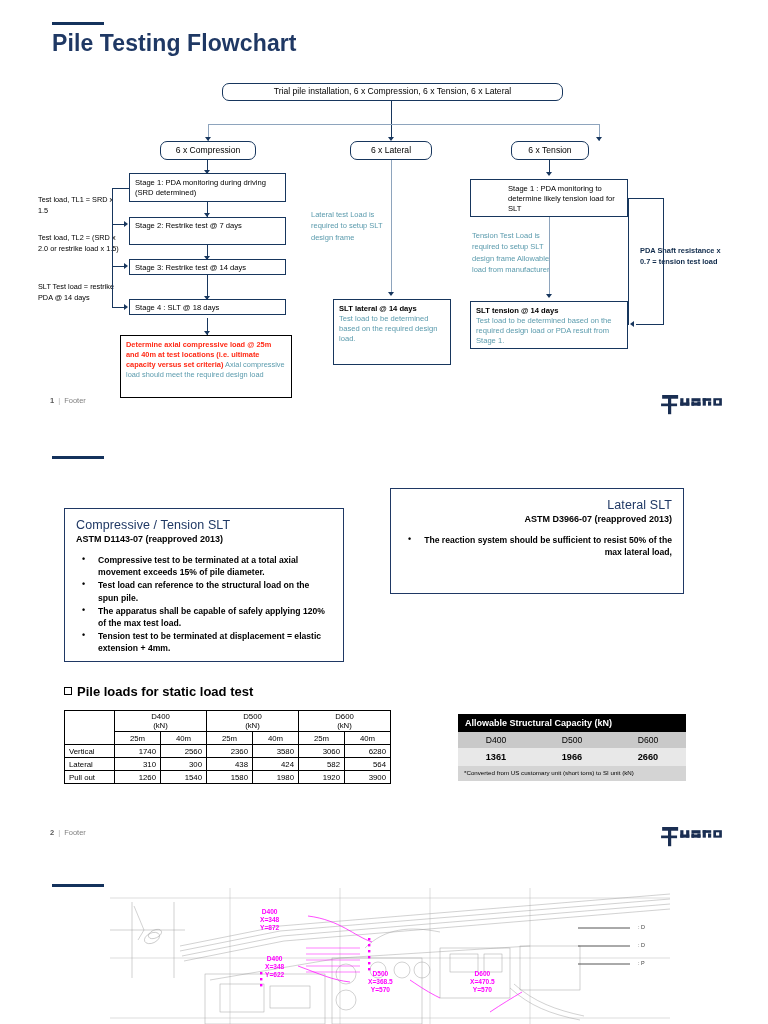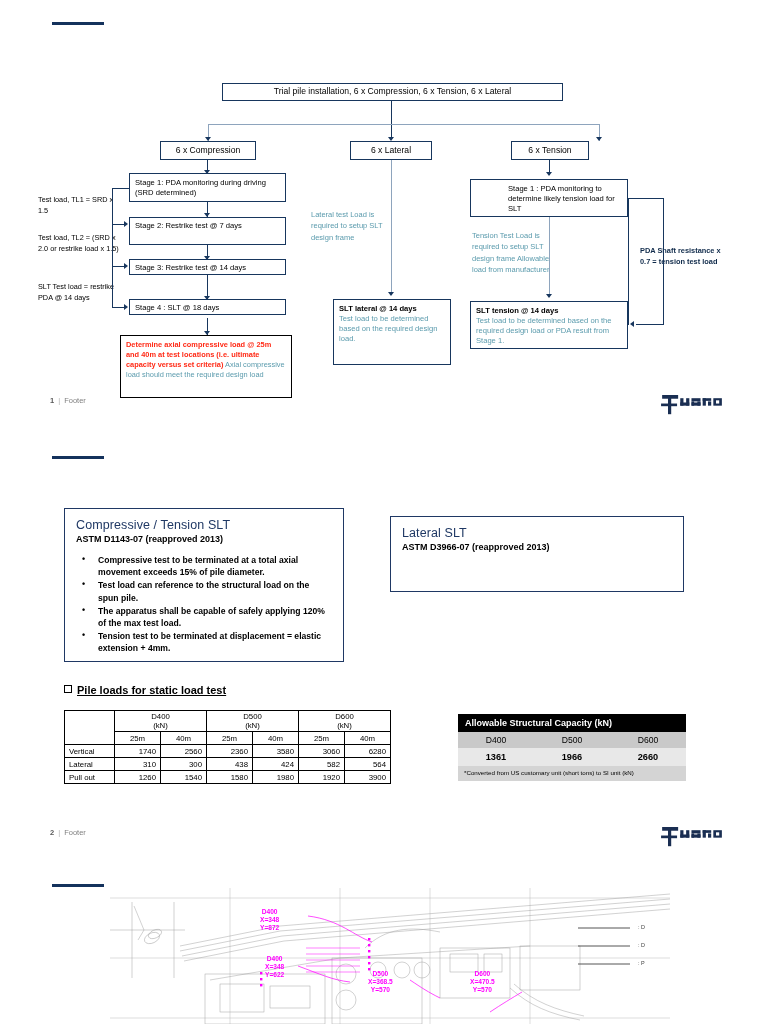--- a/index.html
+++ b/index.html
@@ -8,21 +8,21 @@
   .slide{position:absolute;left:0;width:768px;background:#fff;}
   #slide1{top:0;height:432px;}
   #slide2{top:432px;height:432px;}
   #slide3{top:864px;height:160px;}
   .accent-bar{position:absolute;width:52px;height:3px;background:#14325c;}
   .slide-title{position:absolute;font-size:23px;font-weight:bold;color:#1f3864;
                letter-spacing:.1px;white-space:nowrap;}
   
   .fbox{position:absolute;border:1.1px solid #17365d;background:#fff;
         box-sizing:border-box;font-size:7.6px;line-height:1.32;color:#000;}
-  .fbox.center{display:flex;align-items:center;justify-content:center;font-size:8.6px;}
+  .fbox.center{display:flex;align-items:center;justify-content:center;font-size:8.6px;border-radius:7px;}
   .fbox.pad{padding:4px 5px;}
   .fbox b{font-weight:bold;}
   .redbox{position:absolute;border:1.1px solid #000;background:#fff;box-sizing:border-box;
           padding:4px 5px;font-size:7.4px;line-height:1.34;}
   .red{color:#ff2a16;font-weight:bold;}
   .teal{color:#5b9bad;}
   .tealnote{position:absolute;color:#5b9bad;font-size:7.5px;line-height:1.5;}
   .darknote{position:absolute;color:#0f2a4a;font-size:7.4px;line-height:1.5;font-weight:bold;}
   .leftnote{position:absolute;color:#000;font-size:7.3px;line-height:1.52;}
   .ln{position:absolute;background:#17365d;}
@@ -39,21 +39,21 @@
   .footer .sep{color:#b0b0b0;margin:0 4px;}
   .logo{position:absolute;width:64px;height:26px;}
   
   .cardbox{position:absolute;border:1.1px solid #1f3864;background:#fff;box-sizing:border-box;
            padding:9px 11px;}
   .card-h{font-size:12.5px;color:#1f3864;font-weight:normal;letter-spacing:.1px;}
   .card-sub{font-size:9px;font-weight:bold;margin-top:2px;}
   .bullets{margin:10px 0 0 0;padding:0;list-style:none;font-size:8.6px;line-height:1.42;}
   .bullets li{position:relative;padding-left:22px;margin-bottom:1px;font-weight:bold;}
   .bullets li:before{content:"\2022";position:absolute;left:6px;top:-1px;font-size:9px;}
-  .tbl-caption{position:absolute;font-size:11px;font-weight:bold;text-decoration:underline;}
+  .tbl-caption{position:absolute;font-size:13px;font-weight:bold;}
   .tbl-caption .sq{display:inline-block;width:6px;height:6px;border:1.4px solid #000;
                    margin-right:5px;vertical-align:1px;}
   table.loads{position:absolute;border-collapse:collapse;font-size:7.8px;}
   table.loads td,table.loads th{border:1px solid #000;padding:1px 4px;font-weight:normal;
        text-align:center;height:13px;box-sizing:border-box;}
   table.loads td.rowh{text-align:left;width:50px;}
   table.loads td.num{text-align:right;width:46px;}
   table.loads td.grp{width:92px;}
   
   .cap{position:absolute;width:228px;border-collapse:collapse;font-size:8.4px;}
@@ -65,20 +65,21 @@
   #drawing{position:absolute;left:110px;top:888px;width:560px;height:136px;overflow:hidden;}
   .mg{position:absolute;color:#ff00ff;font-size:6.6px;font-weight:bold;line-height:1.25;
       text-align:center;white-space:nowrap;}
   .legend-t{position:absolute;font-size:5.5px;color:#444;}
 </style>
 </head>
 <body>
 
 <div class="slide" id="slide1">
   <div class="accent-bar" style="left:52px;top:22px;"></div>
+  <div class="slide-title" style="left:52px;top:30px;">Pile Testing Flowchart</div>
 
   <div class="fbox center" style="left:222px;top:83px;width:341px;height:18px;">Trial pile installation, 6 x Compression, 6 x Tension, 6 x Lateral</div>
 
   <div class="ln" style="left:391px;top:101px;width:1.2px;height:37px;"></div>
   <div class="ln thin" style="left:208px;top:124px;width:392px;height:1px;"></div>
   <div class="ln thin" style="left:208px;top:124px;width:1px;height:17px;"></div>
   <div class="ln thin" style="left:599px;top:124px;width:1px;height:17px;"></div>
   <div class="arrow-d" style="left:205px;top:137px;"></div>
   <div class="arrow-d" style="left:388px;top:137px;"></div>
   <div class="arrow-d" style="left:596px;top:137px;"></div>
@@ -176,23 +177,26 @@
     <div class="card-h">Compressive / Tension SLT</div>
     <div class="card-sub">ASTM D1143-07 (reapproved 2013)</div>
     <ul class="bullets">
       <li>Compressive test to be terminated at a total axial movement exceeds 15% of pile diameter.</li>
       <li>Test load can reference to the structural load on the spun pile.</li>
       <li>The apparatus shall be capable of safely applying 120% of the max test load.</li>
       <li>Tension test to be terminated at displacement = elastic extension + 4mm.</li>
     </ul>
   </div>
 
-  <div class="cardbox" style="left:390px;top:84px;width:294px;height:76px;">
+  <div class="cardbox" style="left:390px;top:56px;width:294px;height:106px;text-align:right;">
     <div class="card-h">Lateral SLT</div>
     <div class="card-sub">ASTM D3966-07 (reapproved 2013)</div>
+    <ul class="bullets">
+      <li>The reaction system should be sufficient to resist 50% of the max lateral load,</li>
+    </ul>
   </div>
 
   <div class="tbl-caption" style="left:64px;top:252px;">
     <span class="sq"></span><span>Pile loads for static load test</span>
   </div>
 
   <table class="loads" style="left:64px;top:278px;">
     <tbody>
       <tr>
         <td class="rowh" rowspan="2"></td>

